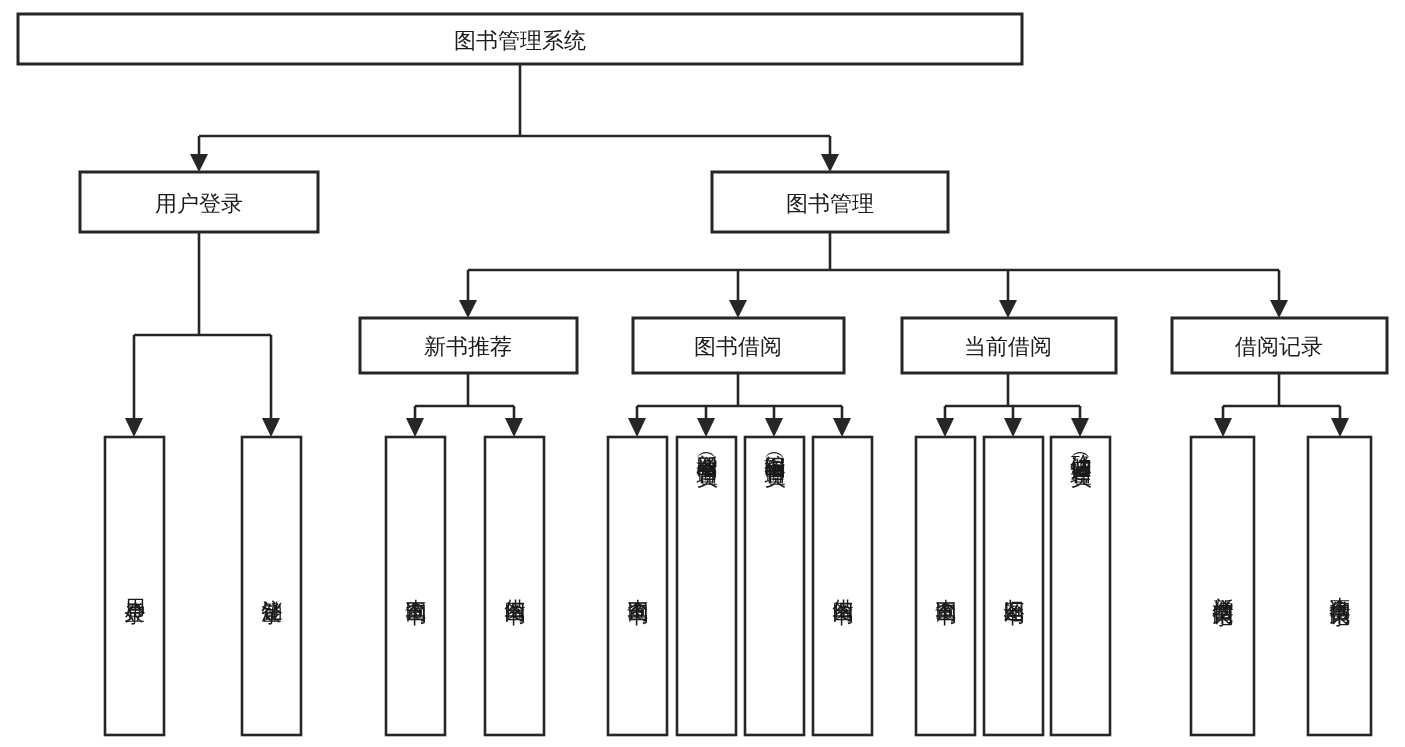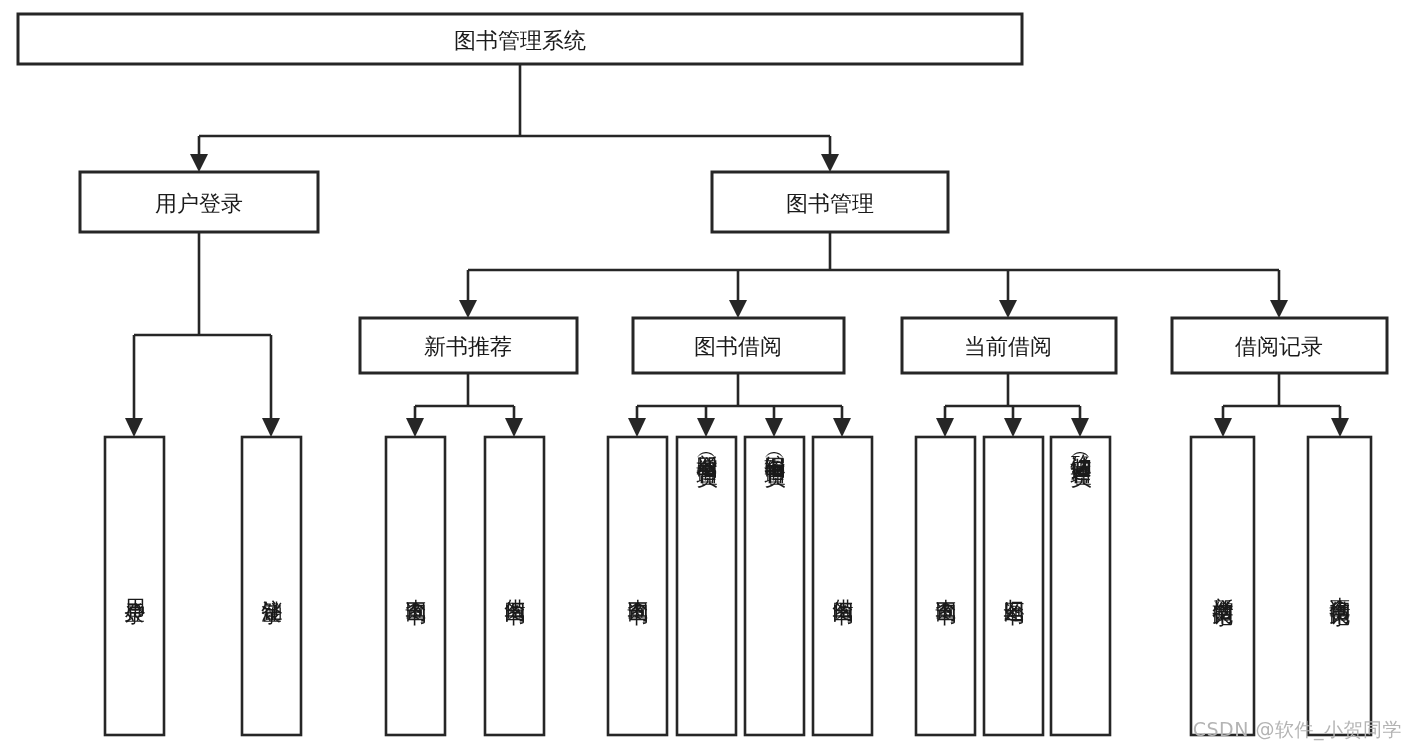--- a/index.html
+++ b/index.html
@@ -232,14 +232,13 @@
     <span class="leaf-label-text">确认归还（管理员）</span>
   </div>
 
   <div class="leaf-label-box" style="left:1191px; top:437px; width:63px; height:298px;">
     <span class="leaf-label-text">新增借阅记录</span>
   </div>
   <div class="leaf-label-box" style="left:1308px; top:437px; width:63px; height:298px;">
     <span class="leaf-label-text">查询借阅记录</span>
   </div>
 
-  <div class="watermark">CSDN @软件_小贺同学</div>
 </div>
 
 </body></html>

